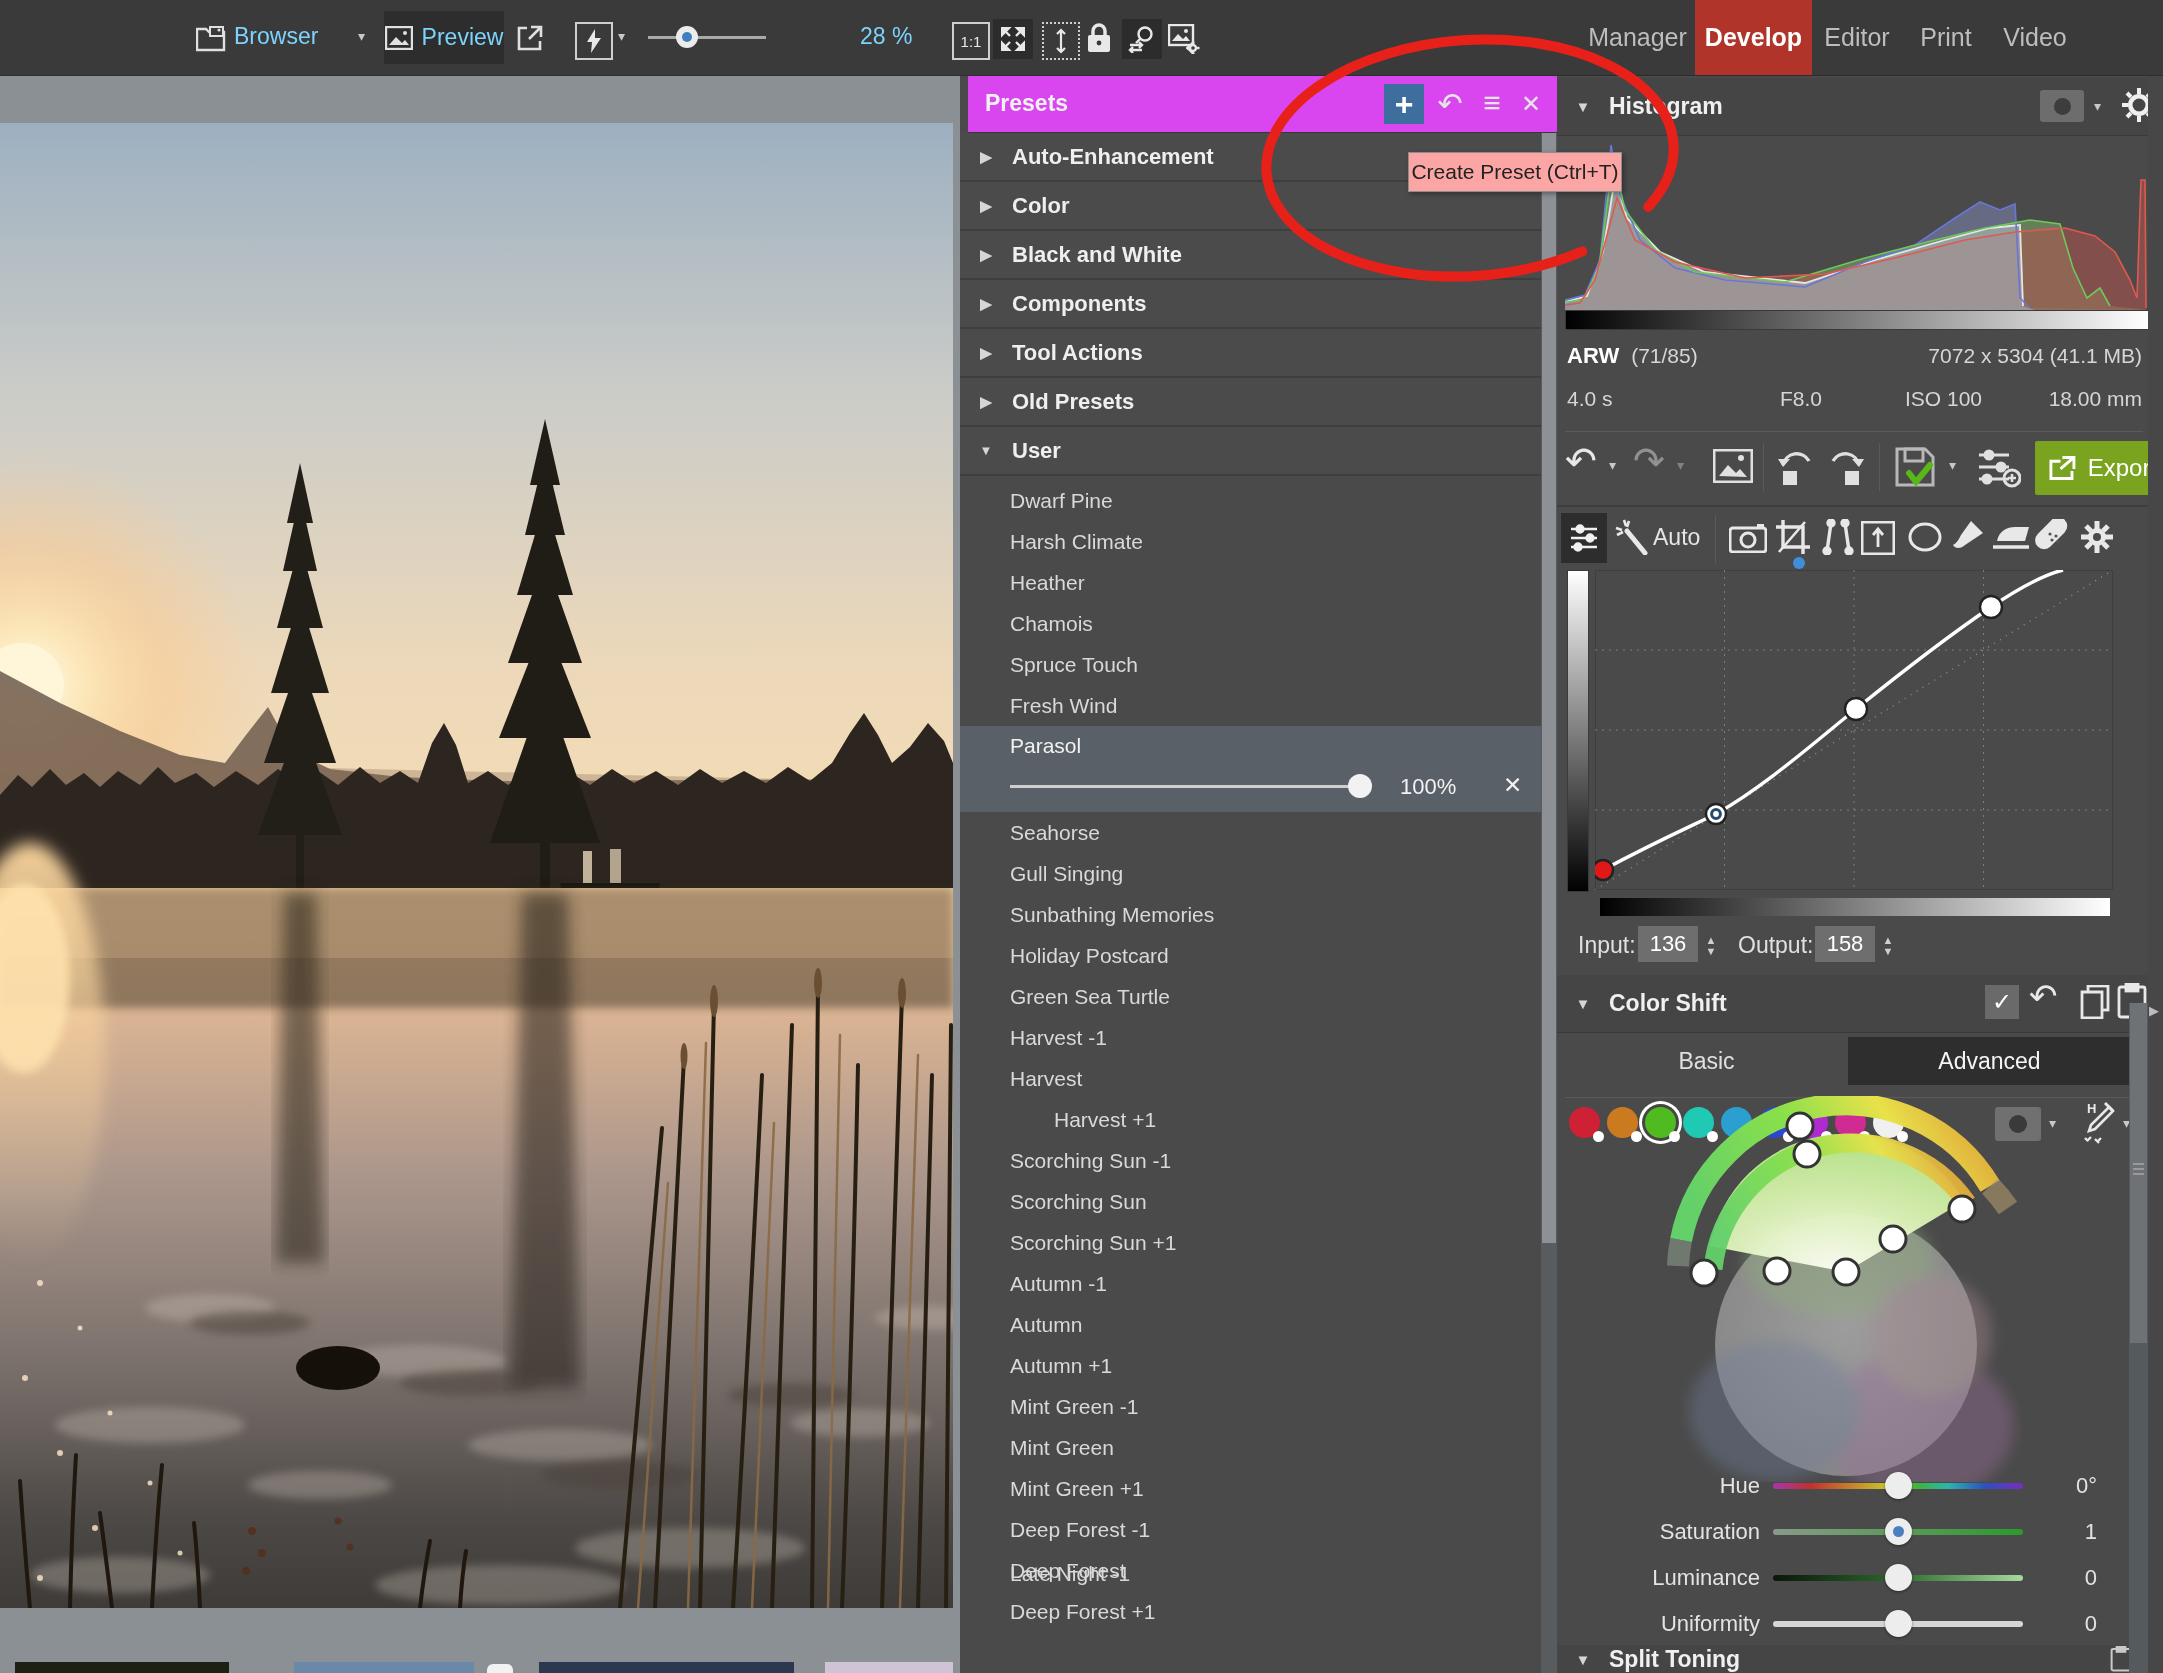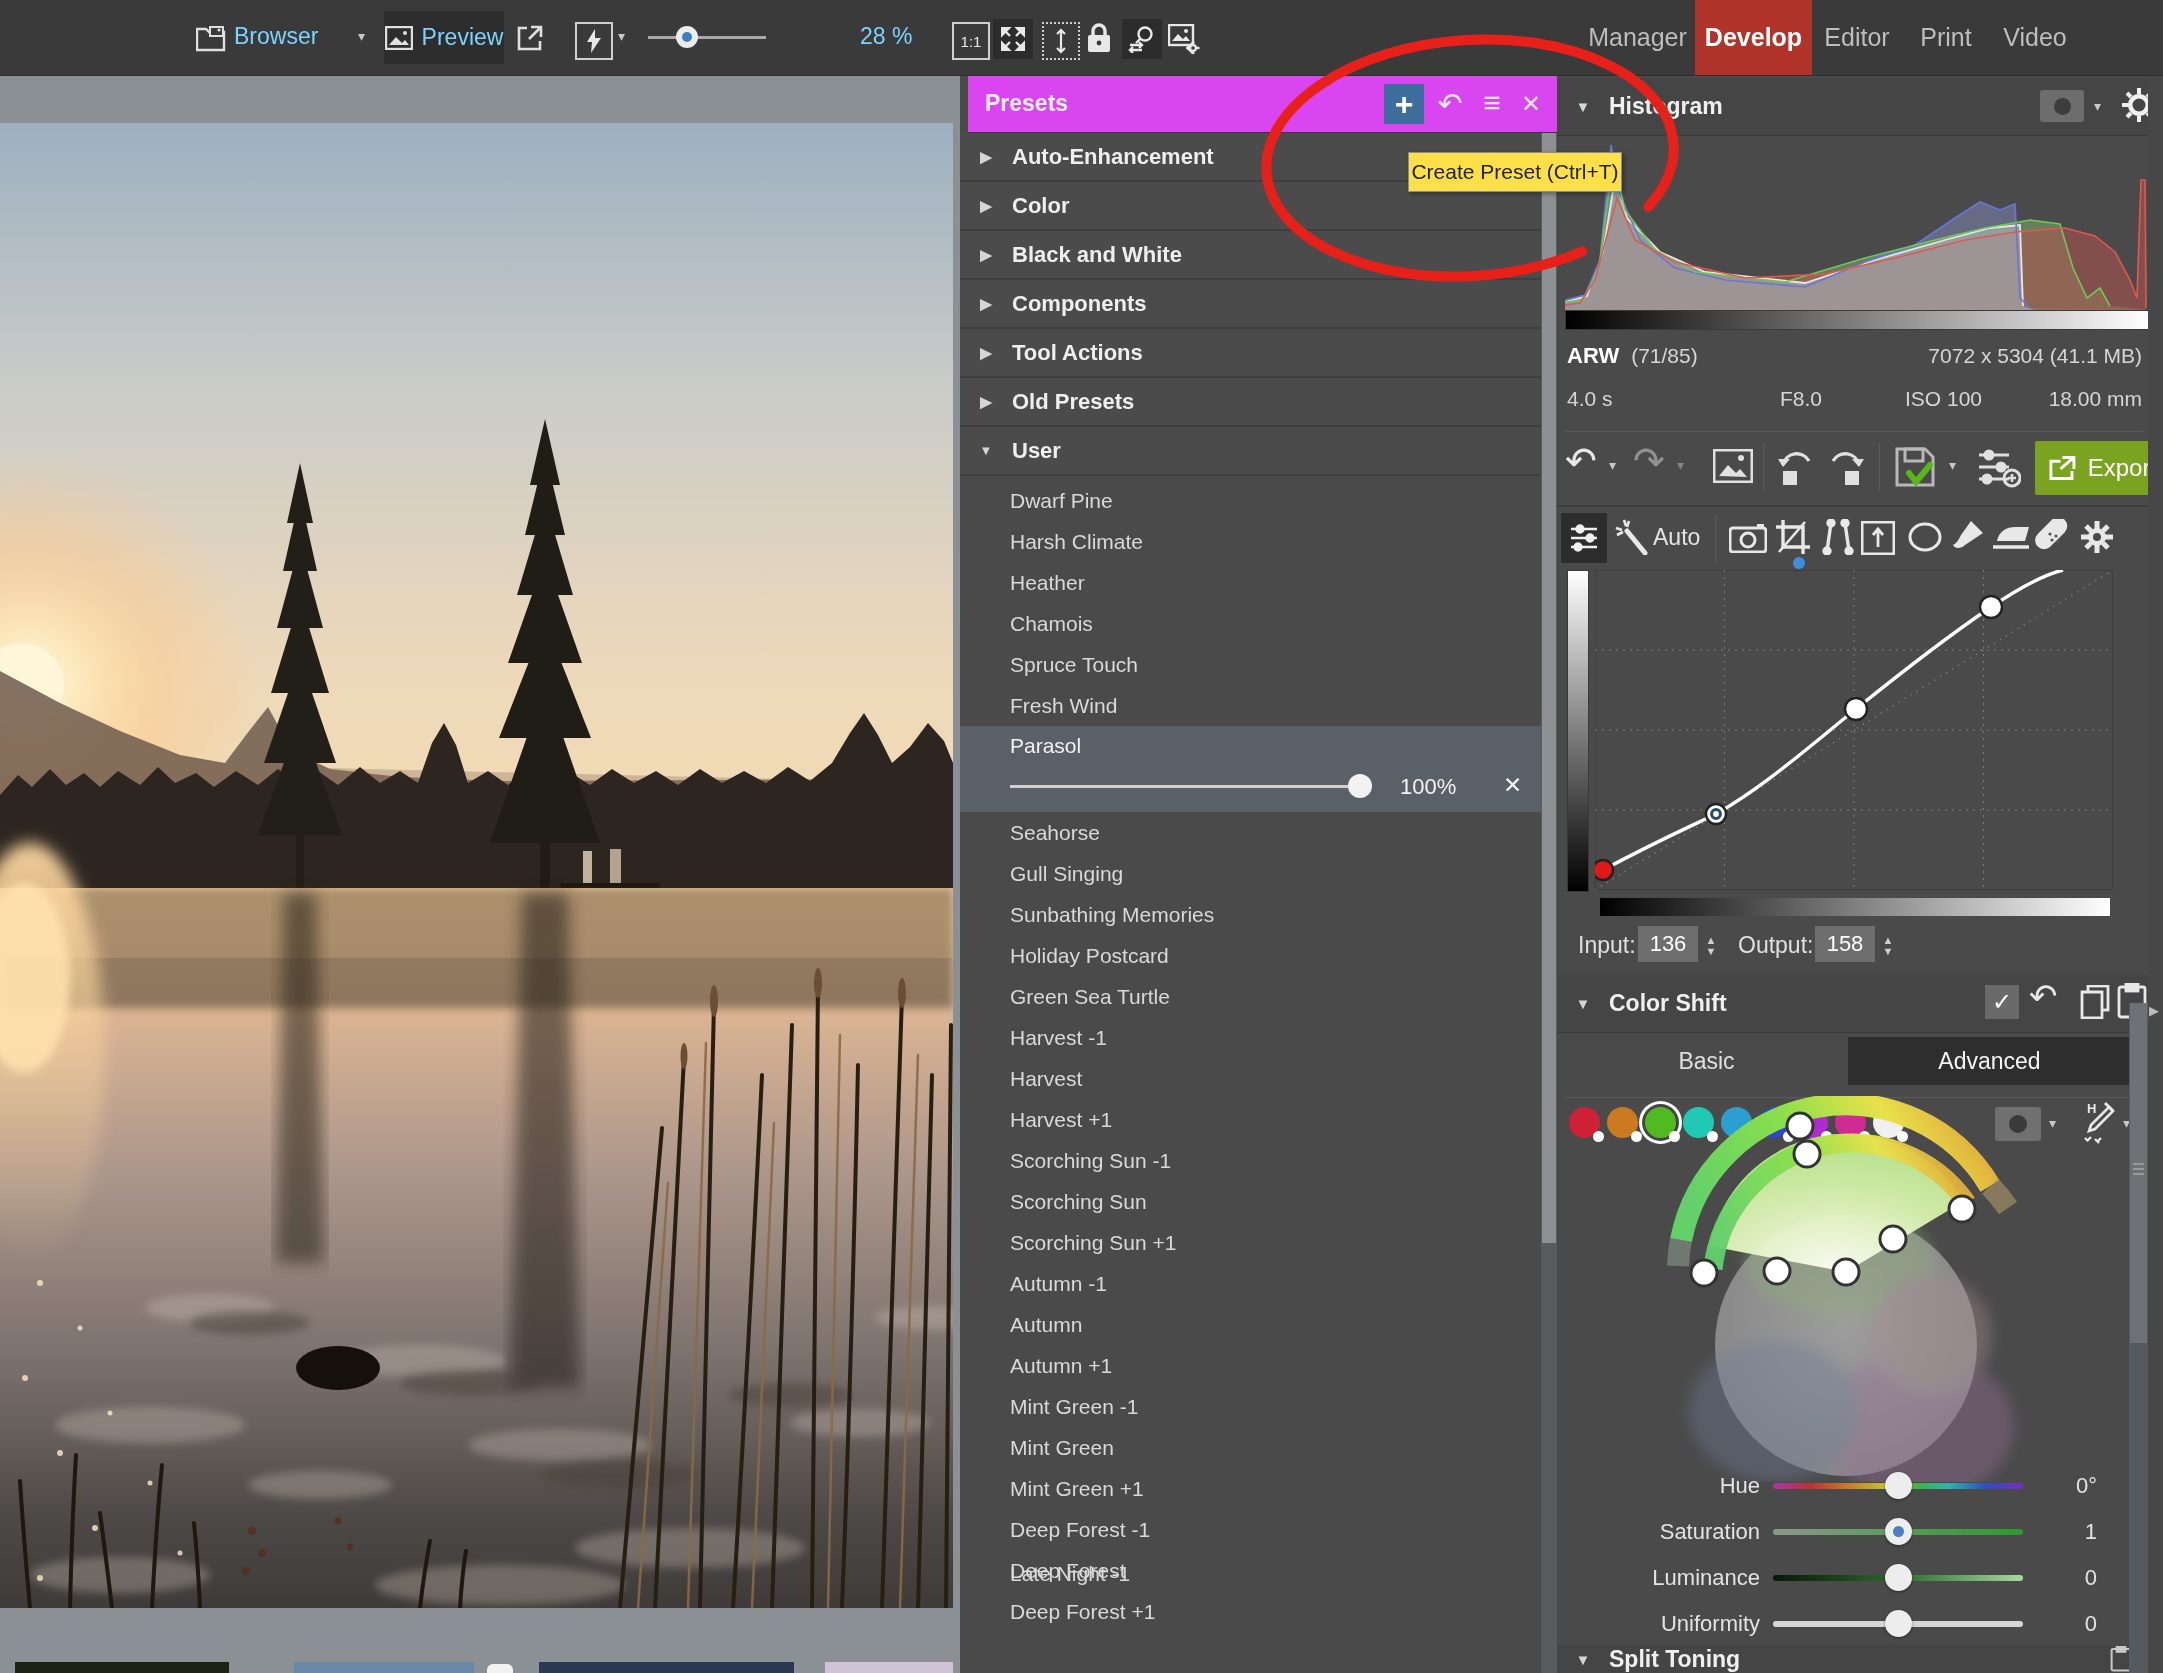--- a/index.html
+++ b/index.html
@@ -31,21 +31,21 @@
   .sld-val{position:absolute;width:70px;text-align:right;color:#e3e3e3;font-size:22px;}
   .track{position:absolute;height:6px;border-radius:3px;}
   .thumb{position:absolute;width:27px;height:27px;border-radius:50%;background:#ededed;box-shadow:0 1px 3px rgba(0,0,0,.45);}
   .numbox{position:absolute;height:36px;background:#6e6e6e;color:#fff;font-size:22px;display:flex;align-items:center;justify-content:center;}
   .spin{position:absolute;width:22px;height:40px;display:flex;flex-direction:column;align-items:center;justify-content:center;color:#cfcfcf;font-size:11px;line-height:11px;}
   .swatch{position:absolute;width:31px;height:31px;border-radius:50%;}
   .swatch .sub{position:absolute;right:-4px;bottom:-4px;width:11px;height:11px;border-radius:50%;background:#ffffff;}
   .caret{font-size:14px;color:#c8c8c8;}
   .dim{opacity:.45;}
   svg{display:block;}
-  .tooltip{position:absolute;background:#fde047;border:1px solid #8d8d8d;color:#222;font-size:21px;
+  .tooltip{position:absolute;background:#fca5a5;border:1px solid #8d8d8d;color:#222;font-size:21px;
            display:flex;align-items:center;justify-content:center;box-shadow:2px 2px 5px rgba(0,0,0,.35);z-index:40;}
 </style>
 </head>
 <body>
 
 <div id="stage">
 
   <div class="abs" style="left:0;top:75px;width:960px;height:1598px;background:#8b9094;"></div>
 
   <div class="abs" style="left:0;top:123px;width:953px;height:1485px;">
@@ -401,21 +401,21 @@
       </div>
     <div class="itm" style="top:901px;">
         <span>Green Sea Turtle</span>
       </div>
     <div class="itm" style="top:942px;">
         <span>Harvest -1</span>
       </div>
     <div class="itm" style="top:983px;">
         <span>Harvest</span>
       </div>
-    <div class="itm" style="top:1024px;">
+    <div class="itm" style="top:1024px;margin-left:44px;">
         <span>Harvest +1</span>
       </div>
     <div class="itm" style="top:1065px;">
         <span>Scorching Sun -1</span>
       </div>
     <div class="itm" style="top:1106px;">
         <span>Scorching Sun</span>
       </div>
     <div class="itm" style="top:1147px;">
         <span>Scorching Sun +1</span>

